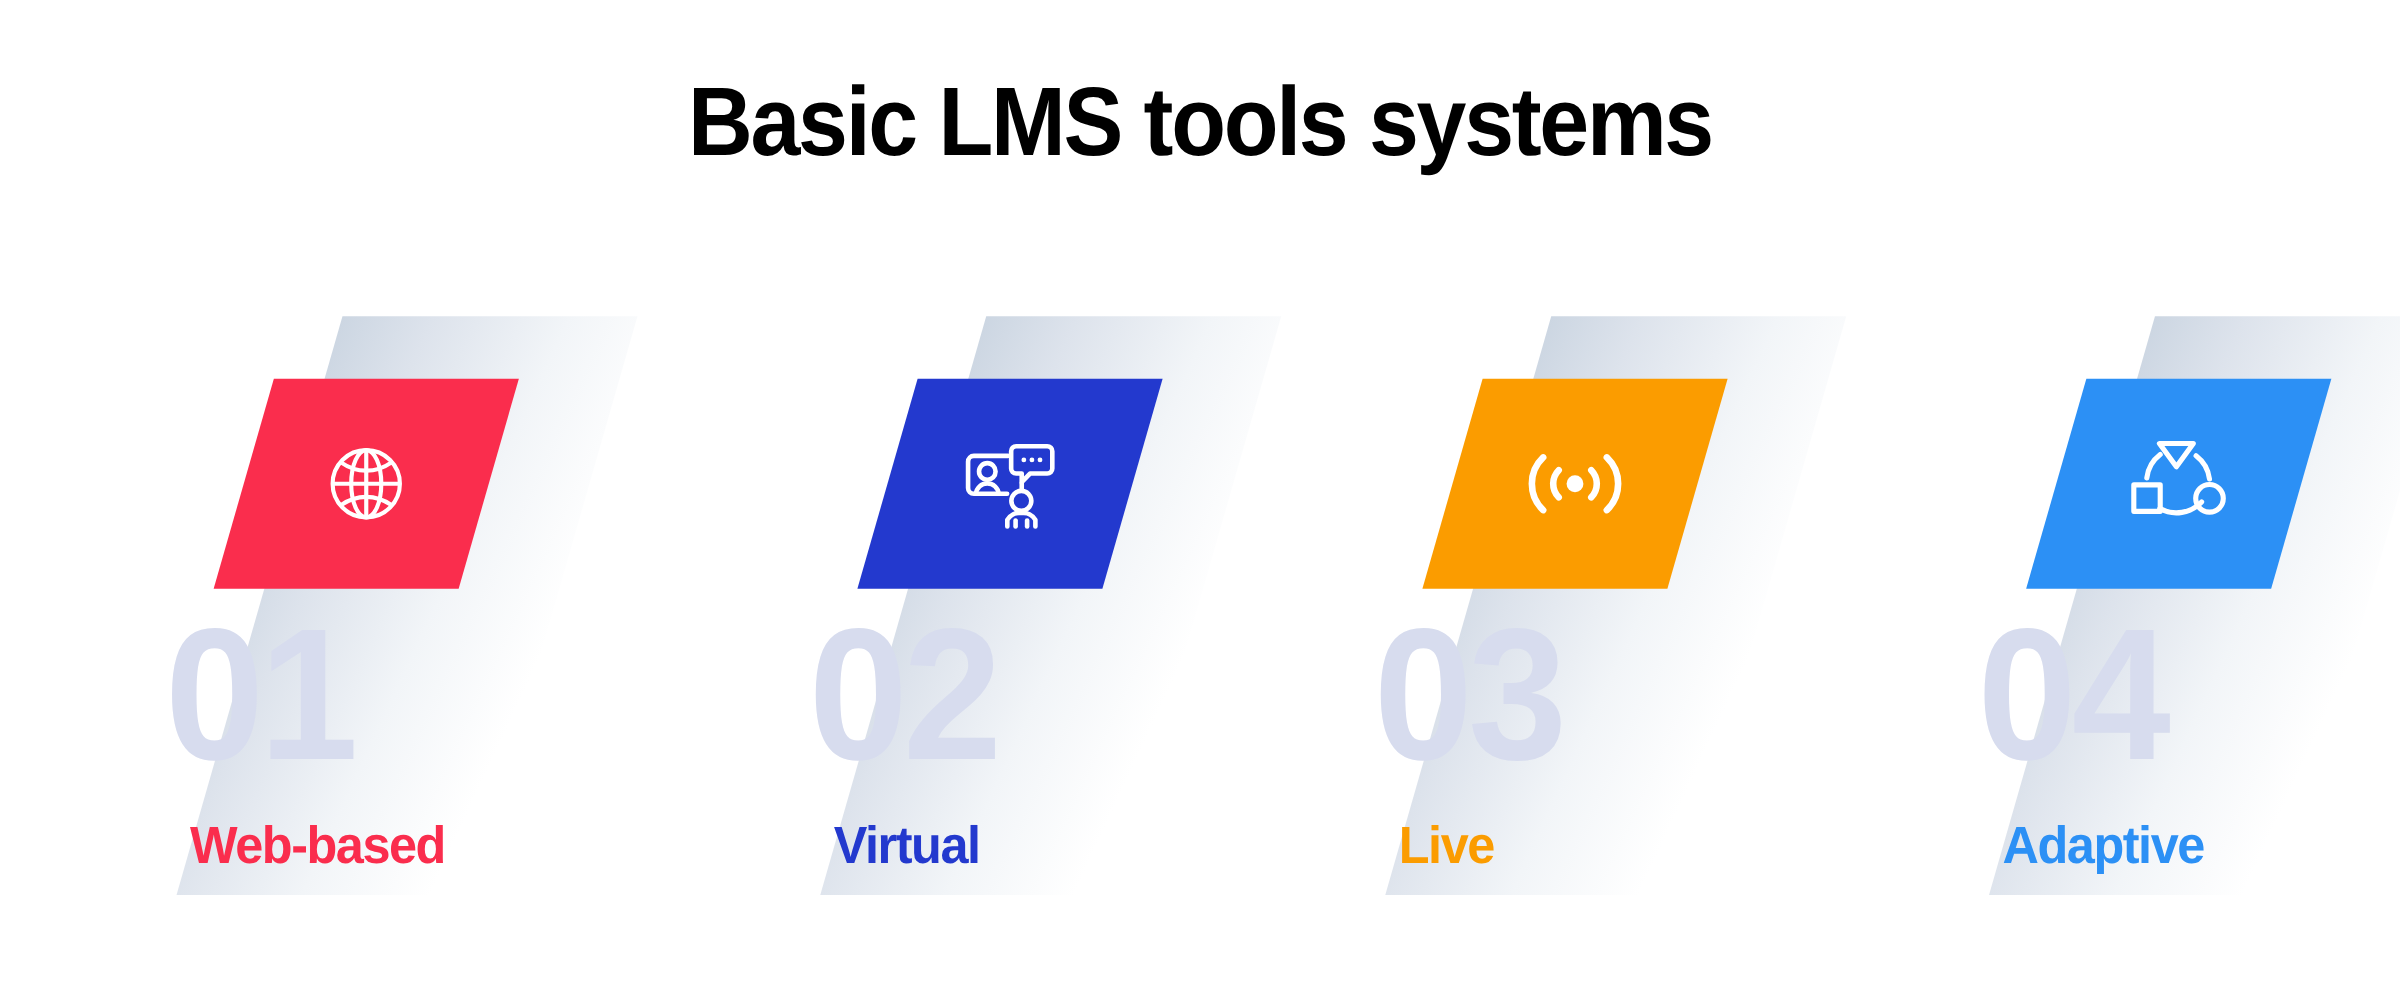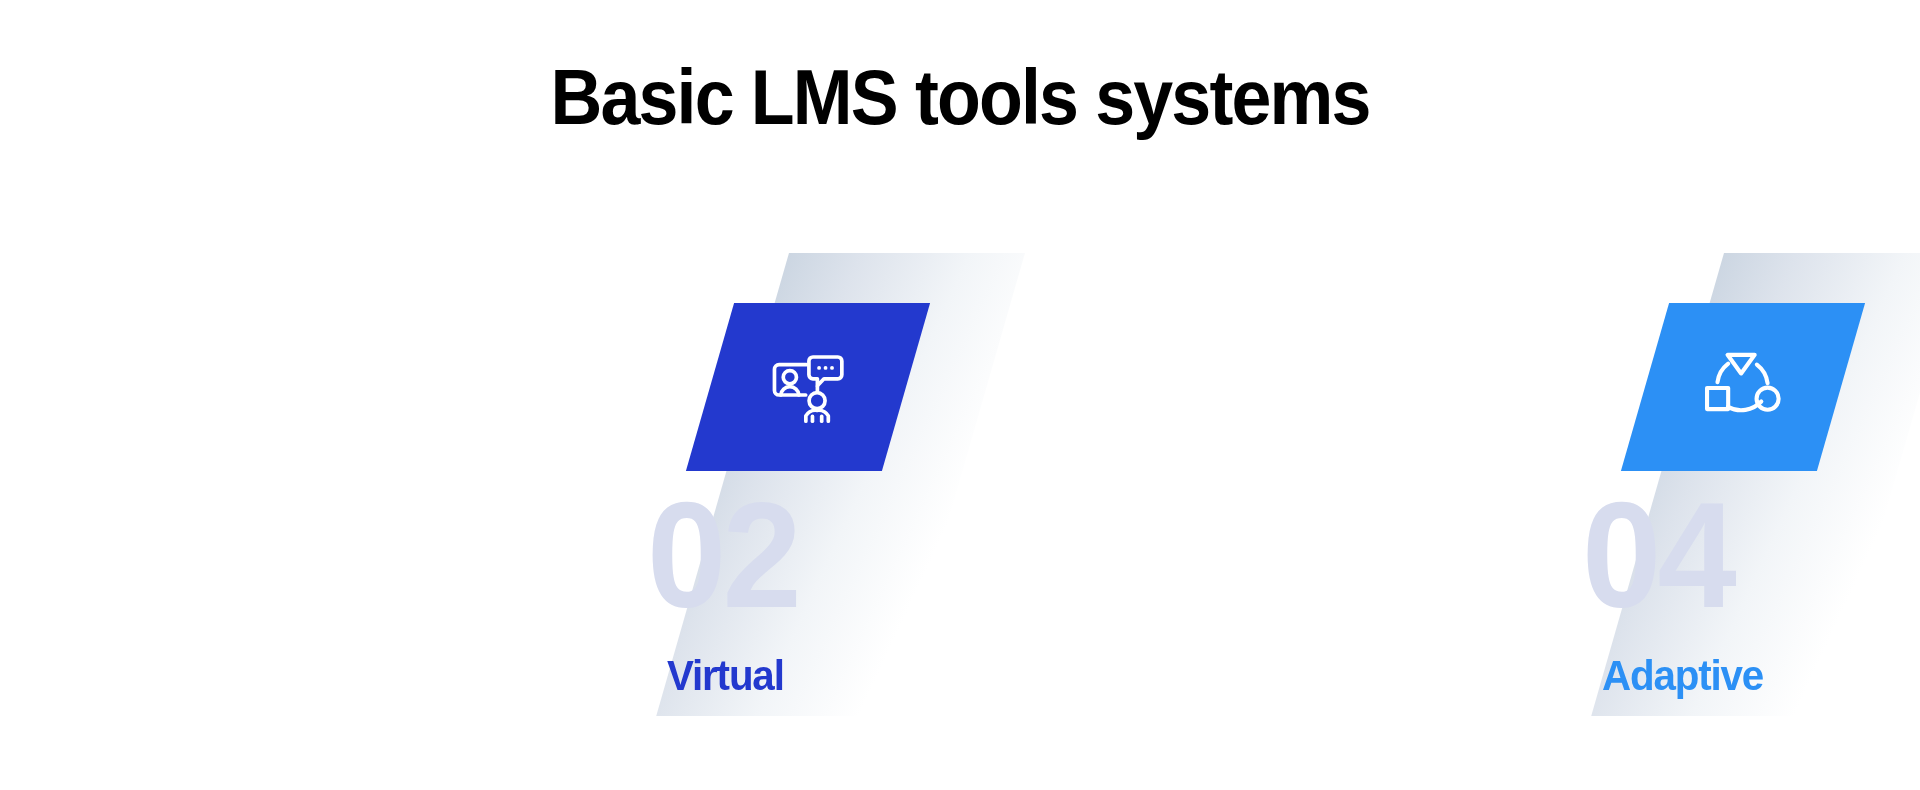--- a/index.html
+++ b/index.html
@@ -118,20 +118,35 @@
 </style>
 </head>
 <body>
 
 <div id="infographic">
 
   <div class="title">Basic LMS tools systems</div>
 
   <div class="cards">
 
+    <div class="card card-1">
+      <div class="band"></div>
+      <div class="tile" style="background:#fa2d4d">
+        <svg width="76" height="76" viewBox="0 0 48 48" fill="none" stroke="#ffffff" stroke-width="2.1">
+          <circle cx="24" cy="24" r="17"></circle>
+          <ellipse cx="24" cy="24" rx="7.6" ry="17"></ellipse>
+          <line x1="24" y1="7" x2="24" y2="41"></line>
+          <line x1="7" y1="24" x2="41" y2="24"></line>
+          <path d="M11.2 13.2 C15.5 16.2 19.6 17.4 24 17.4 C28.4 17.4 32.5 16.2 36.8 13.2"></path>
+          <path d="M11.2 34.8 C15.5 31.8 19.6 30.6 24 30.6 C28.4 30.6 32.5 31.8 36.8 34.8"></path>
+        </svg>
+      </div>
+      <div class="number">01</div>
+      <div class="label" style="color:#fa2d4d">Web-based</div>
+    </div>
 
     <div class="card card-2">
       <div class="band"></div>
       <div class="tile" style="background:#2339ce">
         <svg width="80" height="76" viewBox="0 0 52 48" fill="none" stroke="#ffffff" stroke-width="2.4" stroke-linecap="round" stroke-linejoin="round">
           <path d="M25 9.5 H7.2 A3 3 0 0 0 4.2 12.5 V26.2 A3 3 0 0 0 7.2 29.2 H24.5"></path>
           <circle cx="14.2" cy="17.6" r="4.3"></circle>
           <path d="M8.3 29.2 A5.9 5.9 0 0 1 14.2 23.8 A5.9 5.9 0 0 1 20.1 29.2"></path>
           <path d="M29.2 4.5 H45.4 A2.6 2.6 0 0 1 48 7.1 V16.1 A2.6 2.6 0 0 1 45.4 18.7 H36.4 L32.1 23.2 V18.7 H29.2 A2.6 2.6 0 0 1 26.6 16.1 V7.1 A2.6 2.6 0 0 1 29.2 4.5 Z"></path>
           <circle cx="33.2" cy="11.6" r="1.25" fill="#ffffff" stroke="none"></circle>
@@ -141,20 +156,34 @@
           <circle cx="31.9" cy="32.9" r="5.2"></circle>
           <path d="M24.6 46.2 V42.8 A7.3 7.3 0 0 1 31.9 39.2 A7.3 7.3 0 0 1 39.2 42.8 V46.2"></path>
           <line x1="28.9" y1="46.2" x2="28.9" y2="43.1"></line>
           <line x1="34.9" y1="46.2" x2="34.9" y2="43.1"></line>
         </svg>
       </div>
       <div class="number">02</div>
       <div class="label" style="color:#2339ce">Virtual</div>
     </div>
 
+    <div class="card card-3">
+      <div class="band"></div>
+      <div class="tile" style="background:#fb9c00">
+        <svg width="82" height="68" viewBox="0 0 56 46" fill="none" stroke="#ffffff" stroke-width="3.6" stroke-linecap="round">
+          <circle cx="28" cy="23" r="4.6" fill="#ffffff" stroke="none"></circle>
+          <path d="M19.1 15.6 A10.6 10.6 0 0 0 19.1 30.4"></path>
+          <path d="M36.9 15.6 A10.6 10.6 0 0 1 36.9 30.4"></path>
+          <path d="M10.6 8.6 A19.9 19.9 0 0 0 10.6 37.4"></path>
+          <path d="M45.4 8.6 A19.9 19.9 0 0 1 45.4 37.4"></path>
+        </svg>
+      </div>
+      <div class="number">03</div>
+      <div class="label" style="color:#fb9c00">Live</div>
+    </div>
 
     <div class="card card-4">
       <div class="band"></div>
       <div class="tile" style="background:#2c90f5">
         <svg width="82" height="78" viewBox="0 0 52 48" fill="none" stroke="#ffffff" stroke-width="2.6" stroke-linecap="round" stroke-linejoin="round">
           <path d="M9.8 21.0 A17.6 17.6 0 0 1 16.6 9.2"></path>
           <path d="M34.8 9.8 A17.6 17.6 0 0 1 41.6 21.6"></path>
           <path d="M37.6 33.2 A17.6 17.6 0 0 1 16.4 36.6"></path>
           <path d="M16.2 3.6 H33.4 L24.8 15.4 Z"></path>
           <rect x="3.2" y="24.6" width="13.4" height="13.4"></rect>

